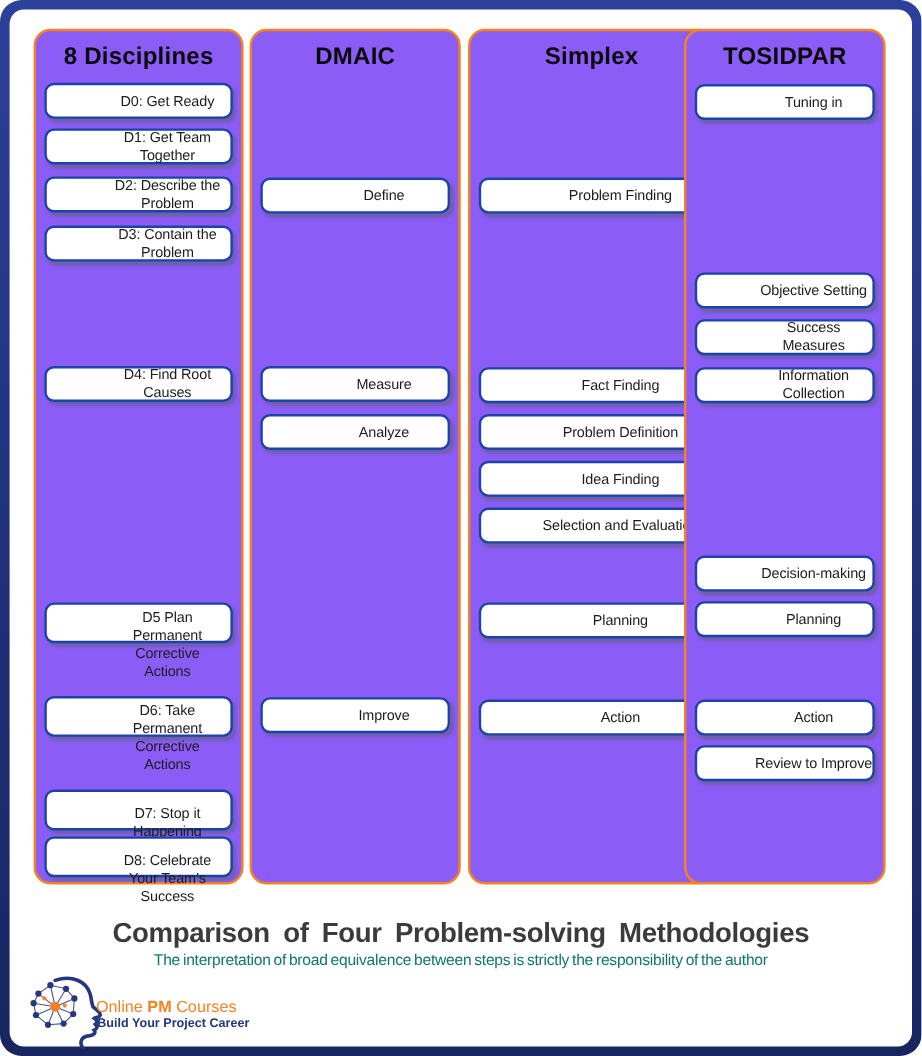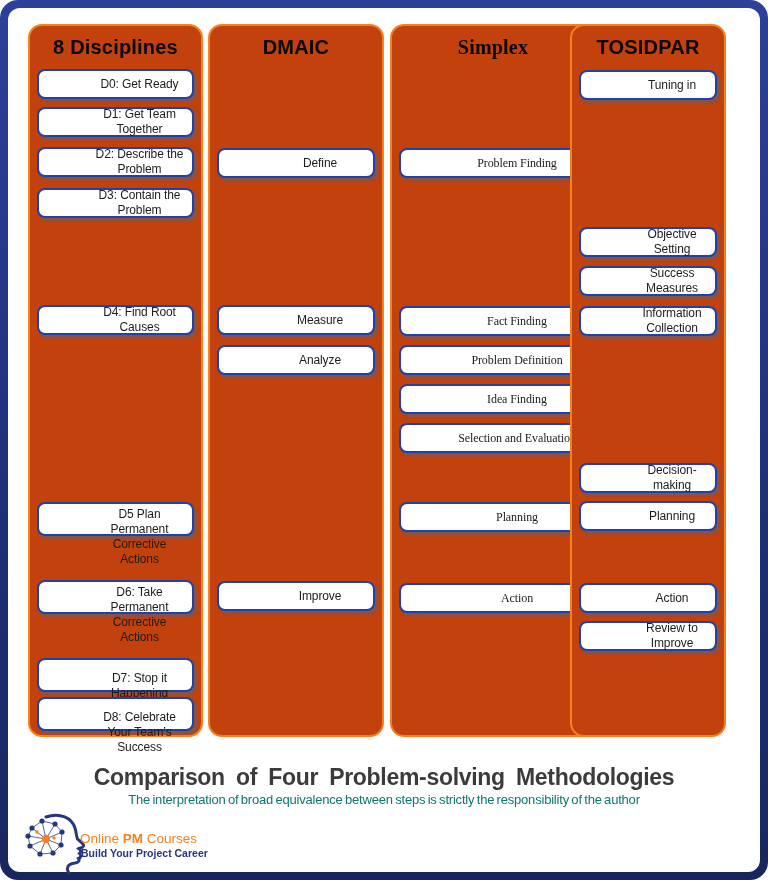--- a/index.html
+++ b/index.html
@@ -18,21 +18,21 @@
   .canvas {
     position: absolute; left: 8px; top: 8px;
     width: 752px; height: 864px;
     background: #ffffff;
     border-radius: 12px;
   }
   .col {
     position: absolute; top: 16px; height: 713px;
     border: 2px solid #f5821f;
     border-radius: 14px;
-    background: #c2410c;
+    background: #8b5cf6;
   }
   .col h2 {
     margin: 10px 4px 0 4px;
     text-align: center;
     font-size: 20px;
     font-weight: bold;
     color: #0a0a0a;
     letter-spacing: 0.2px;
   }
   .box {
@@ -136,21 +136,21 @@
           <span>Measure</span>
         </div>
       <div class="box h1" style="top:319px">
           <span>Analyze</span>
         </div>
       <div class="box h1" style="top:555px">
           <span>Improve</span>
         </div>
     </section>
 
-    <section class="col" style="left:382px; width:206px;font-family:Liberation Serif, serif;">
+    <section class="col" style="left:382px; width:206px;">
       <h2>Simplex</h2>
       <div class="box h1" style="top:122px">
           <span>Problem Finding</span>
         </div>
       <div class="box h1" style="top:280px">
           <span>Fact Finding</span>
         </div>
       <div class="box h1" style="top:319px">
           <span>Problem Definition</span>
         </div>
@@ -161,21 +161,21 @@
           <span>Selection and Evaluation</span>
         </div>
       <div class="box h1" style="top:476px">
           <span>Planning</span>
         </div>
       <div class="box h1" style="top:557px">
           <span>Action</span>
         </div>
     </section>
 
-    <section class="col" style="left:562px; width:156px;">
+    <section class="col" style="left:562px; width:168px;">
       <h2>TOSIDPAR</h2>
       <div class="box h1" style="top:201px">
           <span>Objective Setting</span>
         </div>
       <div class="box h1" style="top:44px">
           <span>Tuning in</span>
         </div>
       <div class="box h1" style="top:240px">
           <span>Success Measures</span>
         </div>

